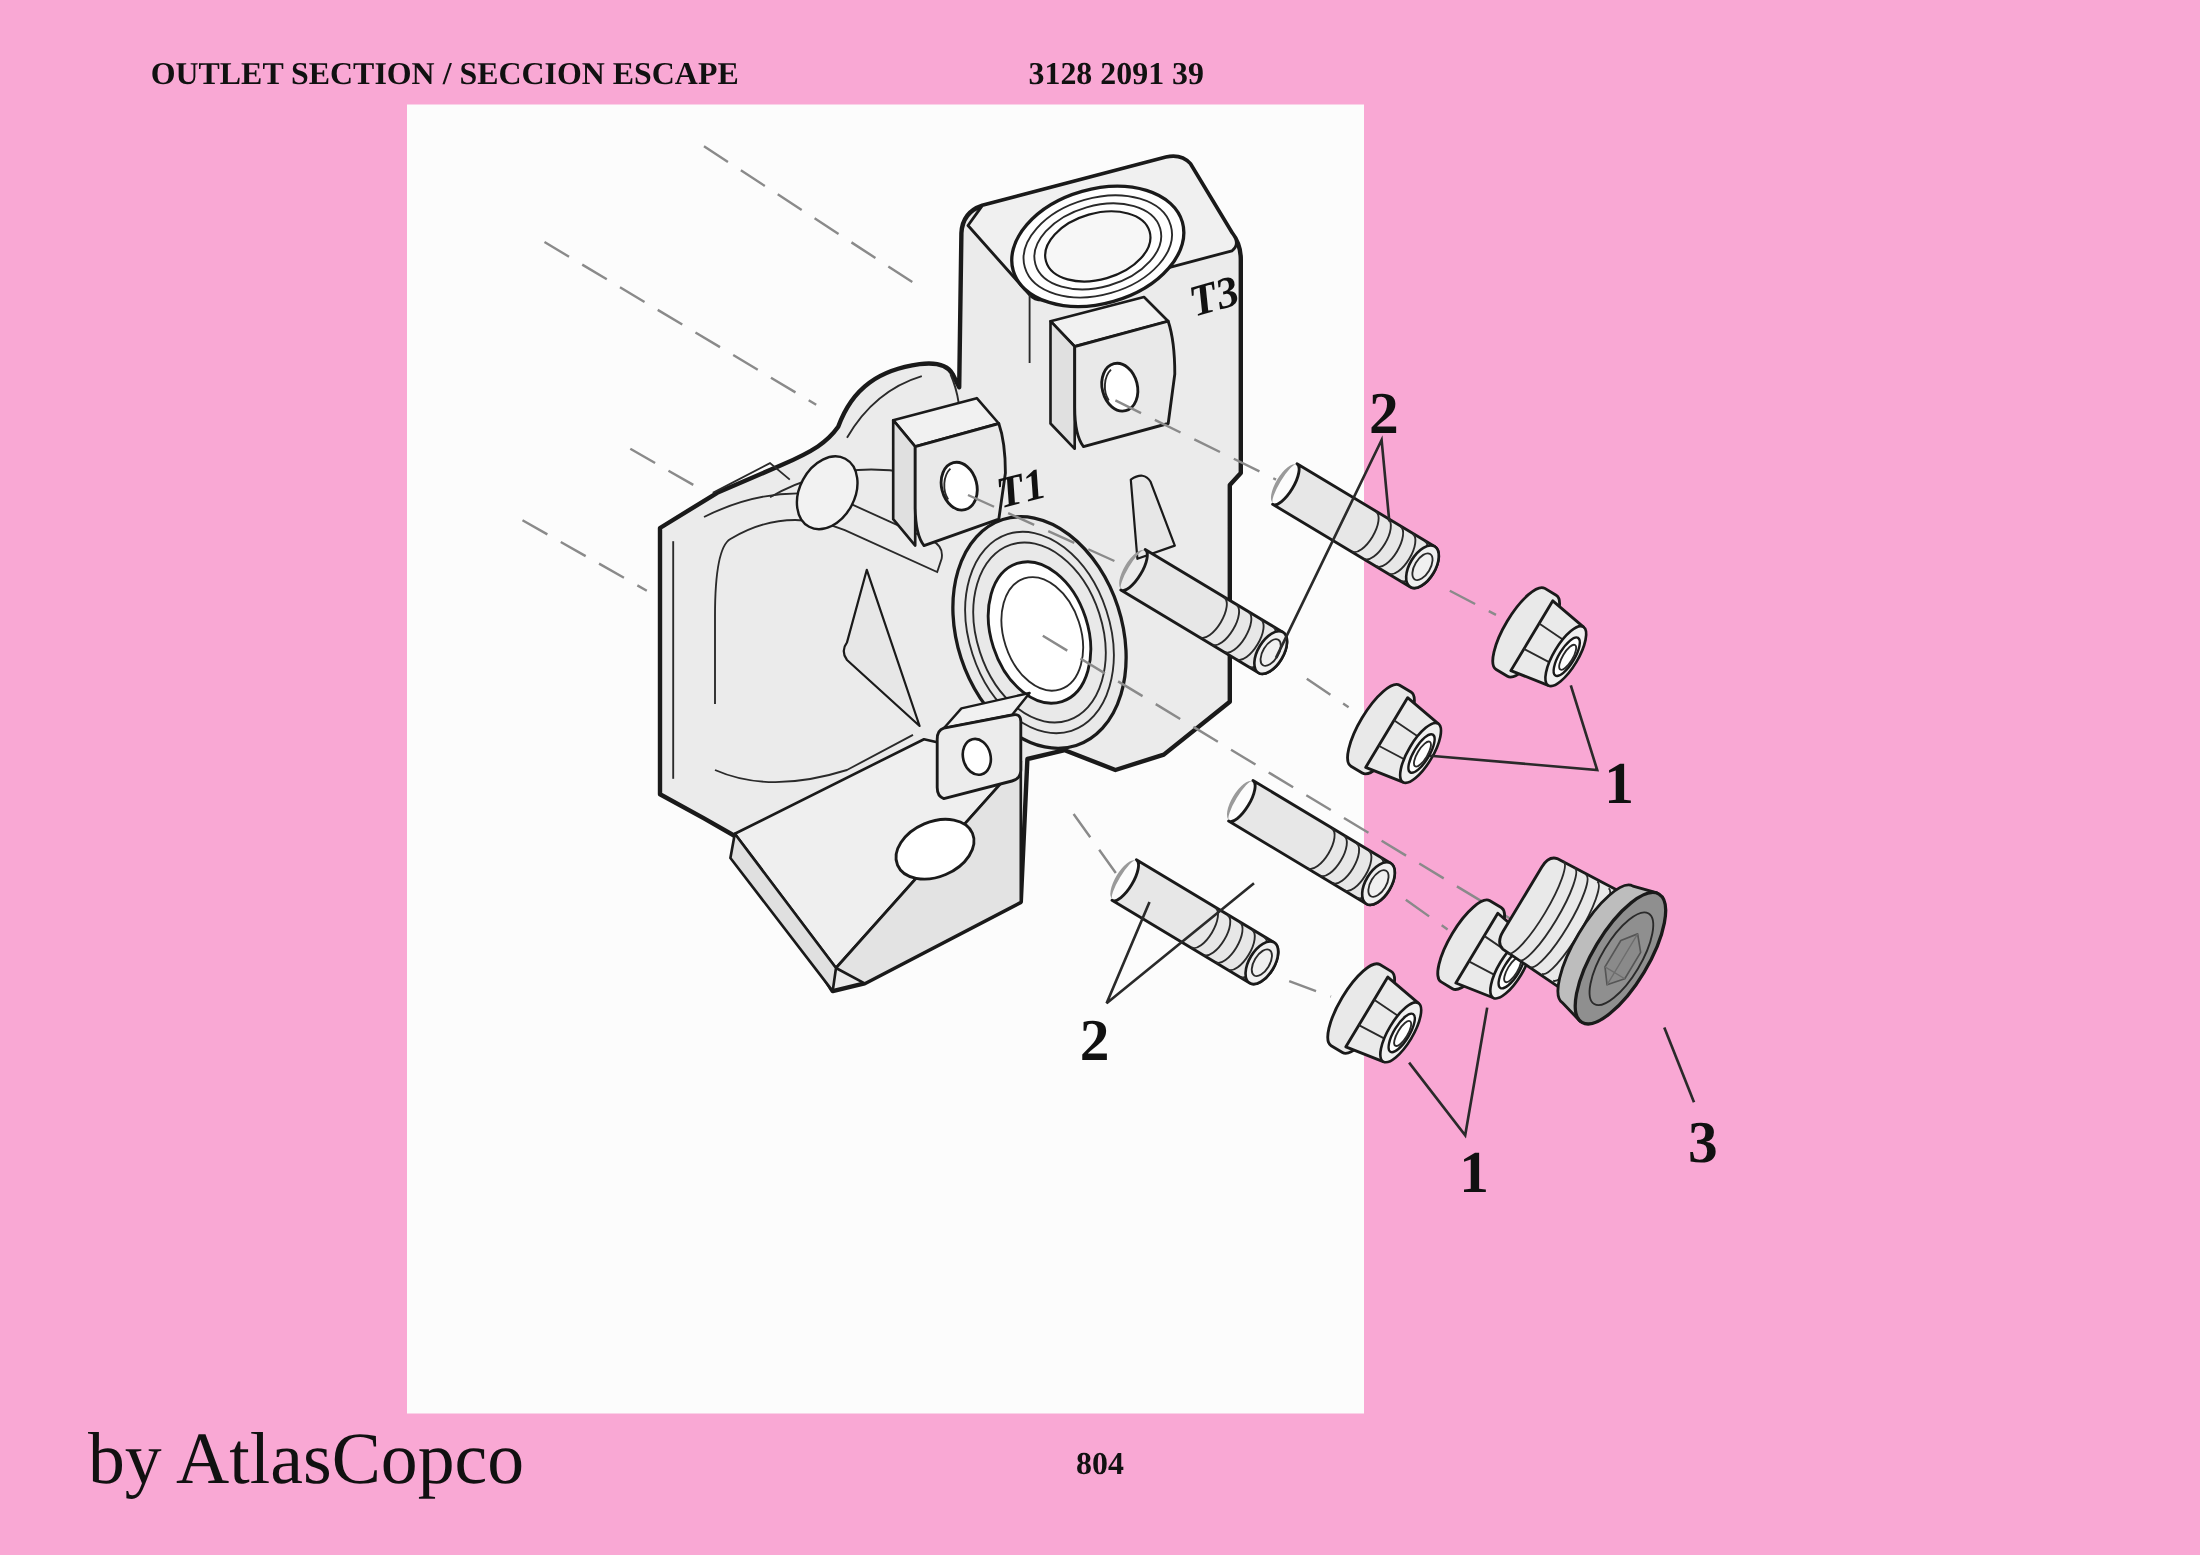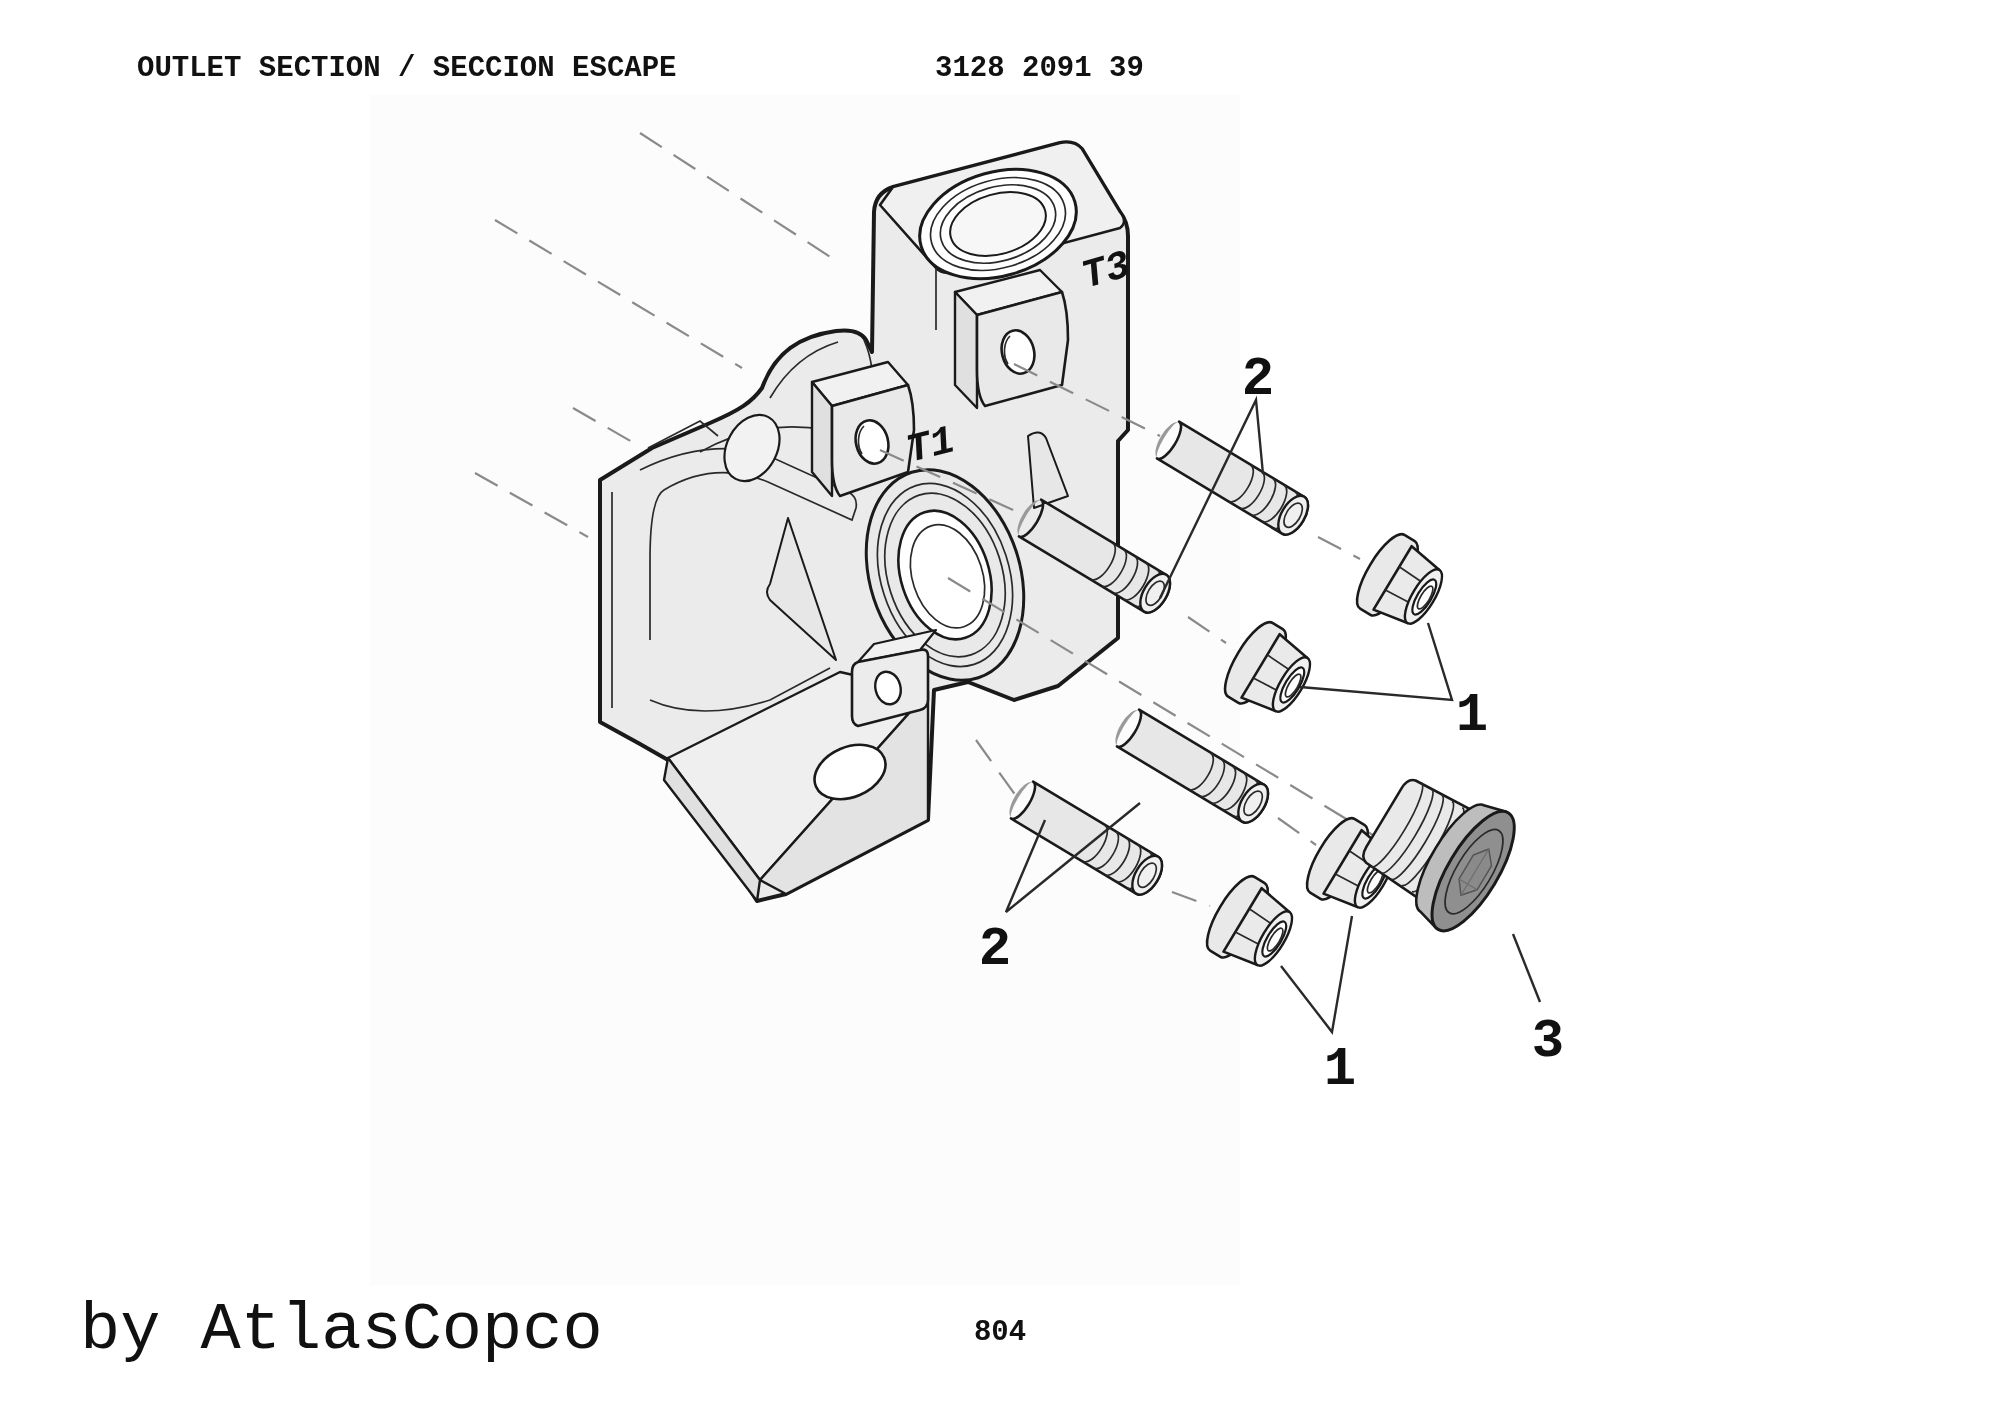--- a/index.html
+++ b/index.html
@@ -1,20 +1,20 @@
 <!DOCTYPE html>
 <html><head>
 <meta charset="utf-8">
 <style>
   html,body{margin:0;padding:0;background:#888;}
   .page{
     position:relative;
     width:2000px;height:1414px;
-    background:#ffffff;
-    font-family:Liberation Mono, monospace;
+    background:#f9a8d4;
+    font-family:Liberation Serif, serif;
     overflow:hidden;
   }
   .page svg{position:absolute;left:0;top:0;}
   .hdr-title{font-size:29px;font-weight:bold;fill:#111;}
   .hdr-part{font-size:29px;font-weight:bold;fill:#111;}
   .cast-label{font-size:40px;font-style:italic;font-weight:bold;fill:#111;}
   .callout{font-size:54px;font-weight:bold;fill:#111;text-anchor:middle;}
   .brand{font-size:67px;fill:#111;}
   .pageno{font-size:29px;font-weight:bold;fill:#111;text-anchor:middle;}
   .oline{stroke:#1a1a1a;stroke-linejoin:round;stroke-linecap:round;}

